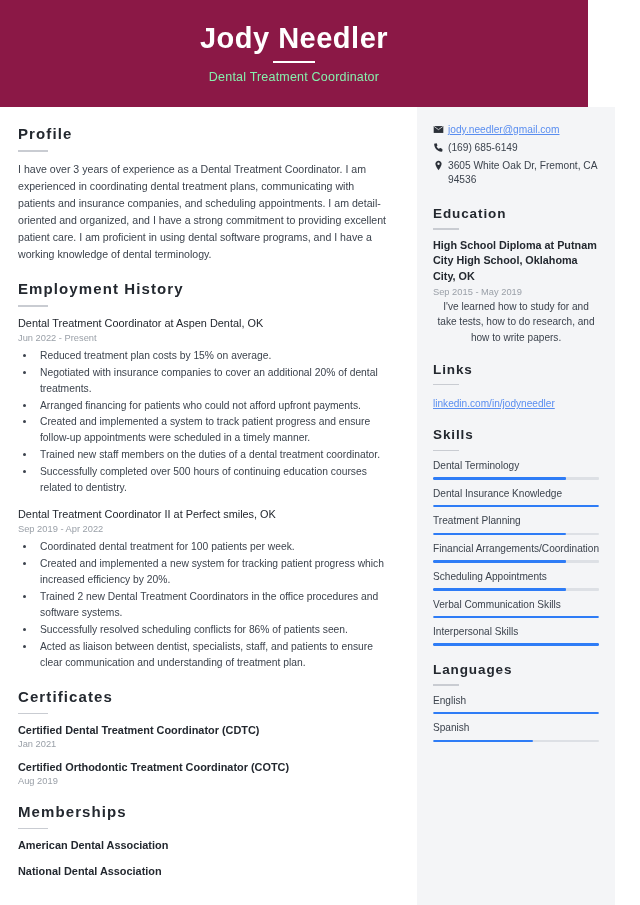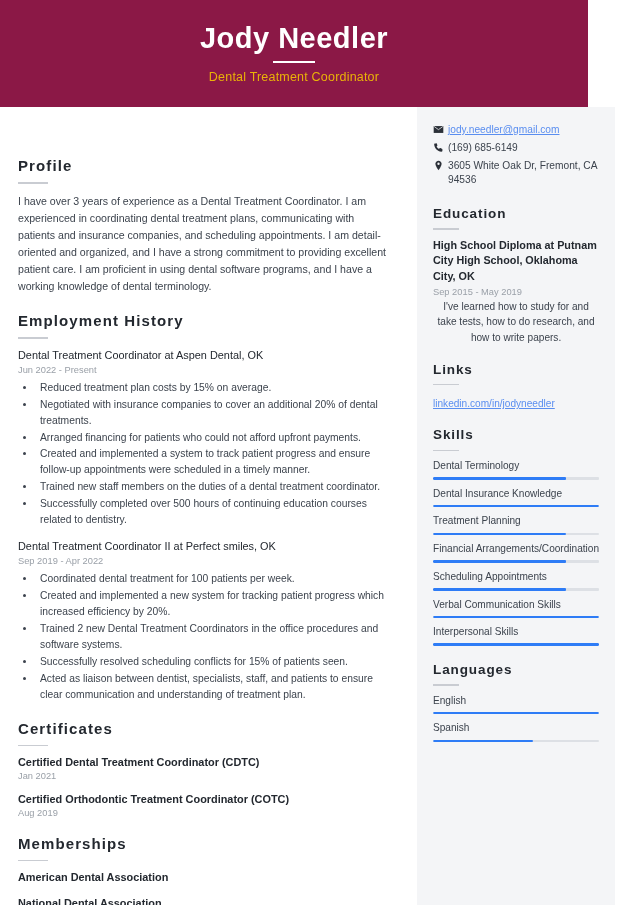--- a/index.html
+++ b/index.html
@@ -21,30 +21,29 @@
   }
   .header-name {
     font-size:29px; font-weight:700; letter-spacing:0.5px;
     line-height:1.1; color:#ffffff;
   }
   .header-rule {
     width:42px; height:2px; background:#ffffff;
     margin:6px 0 7px 0;
   }
   .header-title {
-    font-size:12.5px; font-weight:400; color:#eab308; letter-spacing:0.2px;
+    font-size:12.5px; font-weight:400; color:#86efac; letter-spacing:0.2px;
   }
 
   
   .body { flex:1 1 auto; display:flex; min-height:0; }
   .main {
     width:417px; flex:0 0 417px;
     background:#ffffff;
     padding:18px 28px 12px 18px;
-    margin-top:32px;
   }
   .sidebar {
     flex:1 1 auto;
     background:#F4F5F7;
     padding:16px 16px 0 16px;
   }
 
   
   .sec-h {
     font-size:15px; font-weight:700; color:#23282f;
@@ -150,21 +149,21 @@
           </ul>
         </div>
 
         <div class="job">
           <div class="job-title">Dental Treatment Coordinator II at Perfect smiles, OK</div>
           <div class="job-date">Sep 2019 - Apr 2022</div>
           <ul class="bullets">
             <li>Coordinated dental treatment for 100 patients per week.</li>
             <li>Created and implemented a new system for tracking patient progress which increased efficiency by 20%.</li>
             <li>Trained 2 new Dental Treatment Coordinators in the office procedures and software systems.</li>
-            <li>Successfully resolved scheduling conflicts for 15% of patients seen.</li>
+            <li>Successfully resolved scheduling conflicts for 86% of patients seen.</li>
             <li>Acted as liaison between dentist, specialists, staff, and patients to ensure clear communication and understanding of treatment plan.</li>
           </ul>
         </div>
       </div>
 
       <div class="sec">
         <div class="sec-h">Certificates</div>
         <div class="sec-rule"></div>
         <div class="entry">
           <div class="entry-title">Certified Dental Treatment Coordinator (CDTC)</div>

